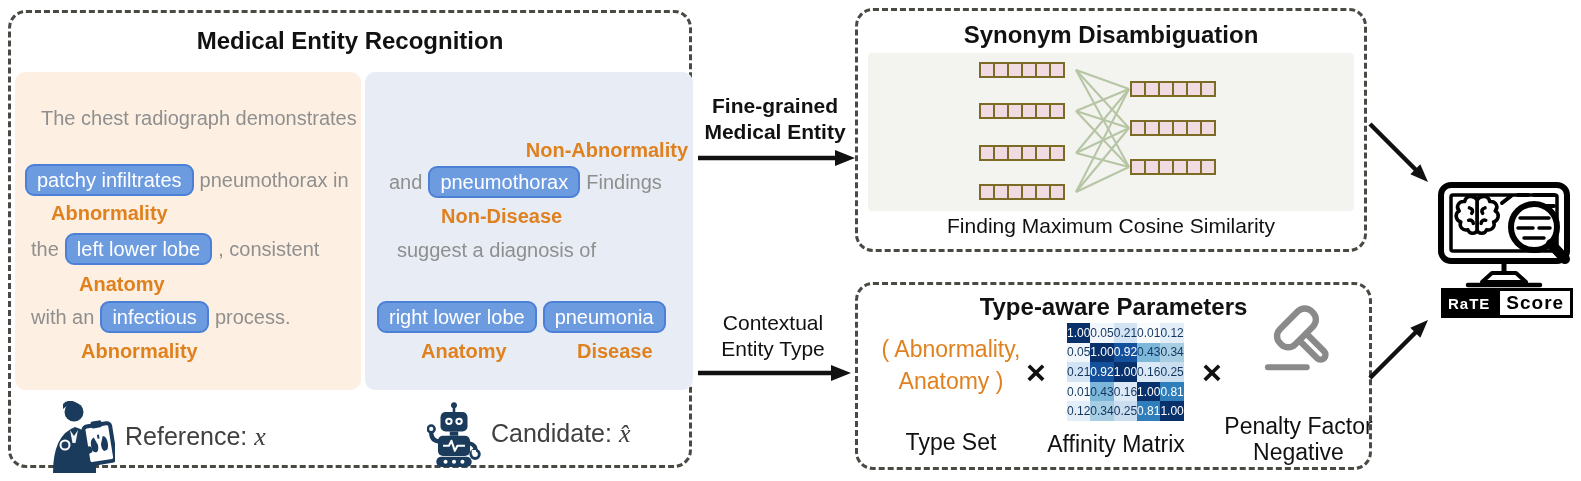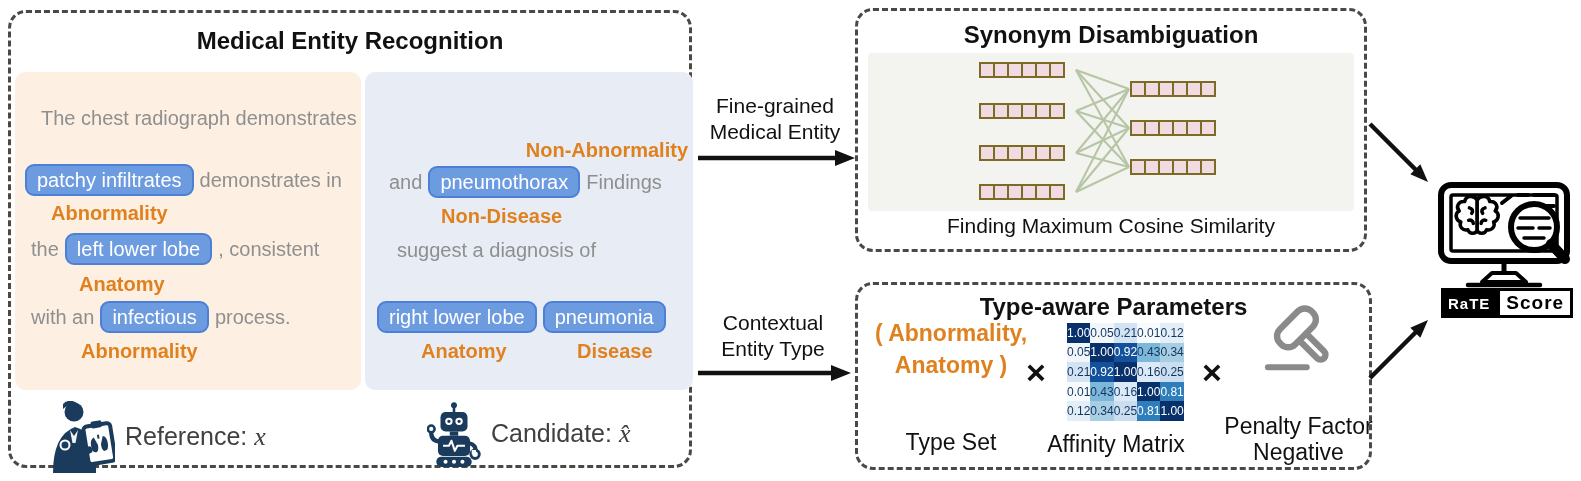--- a/index.html
+++ b/index.html
@@ -22,21 +22,21 @@
   .midlabel{position:absolute;text-align:center;font-size:21px;color:#111;line-height:26px;}
   .arr{position:absolute;}
   
   #syn-inner{position:absolute;left:10px;top:42px;width:486px;height:158px;background:#f3f3ef;border-radius:4px;}
   .vector{position:absolute;display:flex;}
   .vcell{width:16px;height:16px;background:#f1dbe3;border:2px solid #7c6b25;box-sizing:border-box;margin-left:-2px;}
   .vcell:first-child{margin-left:0;}
   #syn-caption{position:absolute;left:0;right:0;top:203px;text-align:center;font-size:21px;color:#111;}
   
   .tp-text{position:absolute;text-align:center;}
-  #type-set{left:8px;top:32px;width:170px;font-weight:bold;font-size:23px;color:#e0811f;line-height:32px;}
+  #type-set{left:8px;top:48px;width:170px;font-weight:normal;font-size:23px;color:#e0811f;line-height:32px;}
   .tp-cap{font-size:23px;color:#111;line-height:26px;}
   .times{position:absolute;font-size:34px;font-weight:bold;color:#111;width:40px;text-align:center;}
   #matrix{position:absolute;left:209px;top:38px;width:98px;height:98px;display:grid;grid-template-columns:repeat(5,1fr);grid-template-rows:repeat(5,1fr);}
   .mcell{display:flex;align-items:center;justify-content:center;font-size:12px;font-family:Liberation Sans, sans-serif;}
   
   #rate-label{position:absolute;left:1441px;top:288px;display:flex;height:30px;}
   #rate-box{background:#000;color:#fff;font-weight:bold;font-size:15px;display:flex;align-items:center;padding:0 7px;letter-spacing:1px;}
   #score-box{background:#fff;color:#000;border:3px solid #000;font-weight:bold;font-size:19px;display:flex;align-items:center;padding:0 6px;box-sizing:border-box;letter-spacing:1px;}
 </style>
 </head>
@@ -47,21 +47,21 @@
   <div class="panel" style="left:8px;top:10px;width:684px;height:458px;">
     <div class="ptitle" style="top:14px;">Medical Entity Recognition</div>
 
     <div class="subcol" id="ref-col">
       <div class="eline" style="top:35px;left:26px;">
         <span class="gtext">The chest radiograph demonstrates</span>
       </div>
       <div class="eline" style="top:92px;left:10px;">
 
         <span class="pill">patchy infiltrates</span>
-        <span class="gtext">demonstrates in</span>
+        <span class="gtext">pneumothorax in</span>
       </div>
       <div class="elabel" style="top:130px;left:36px;">Abnormality</div>
       <div class="eline" style="top:161px;left:16px;">
         <span class="gtext">the</span>
         <span class="pill">left lower lobe</span>
         <span class="gtext">, consistent</span>
       </div>
       <div class="elabel" style="top:201px;left:64px;">Anatomy</div>
       <div class="eline" style="top:229px;left:16px;">
         <span class="gtext">with an</span>
@@ -126,21 +126,21 @@
         <rect x="53" y="58" width="5" height="5" fill="#fff"></rect>
         <rect x="11" y="66" width="42" height="12" rx="6" fill="#1a3b5c"></rect>
         <circle cx="22" cy="72" r="2.4" fill="#fff"></circle>
         <circle cx="32" cy="72" r="2.4" fill="#fff"></circle>
         <circle cx="42" cy="72" r="2.4" fill="#fff"></circle>
       </svg>
       <span class="cap-text"><span>Candidate:</span> <span class="mathvar">x̂</span></span>
     </div>
   </div>
 
-  <div class="midlabel" style="left:698px;top:93px;width:154px;">
+  <div class="midlabel" style="left:698px;top:93px;width:154px;font-weight:bold;">
     <div>Fine-grained</div>
     <div>Medical Entity</div>
   </div>
   <svg class="arr" style="left:696px;top:147px;" width="162" height="22">
     <line x1="2" y1="11" x2="141" y2="11" stroke="#111" stroke-width="4.5"></line>
     <polygon points="159,11 139,3 139,19" fill="#111"></polygon>
   </svg>
 
   <div class="midlabel" style="left:698px;top:310px;width:150px;">
     <div>Contextual</div>

